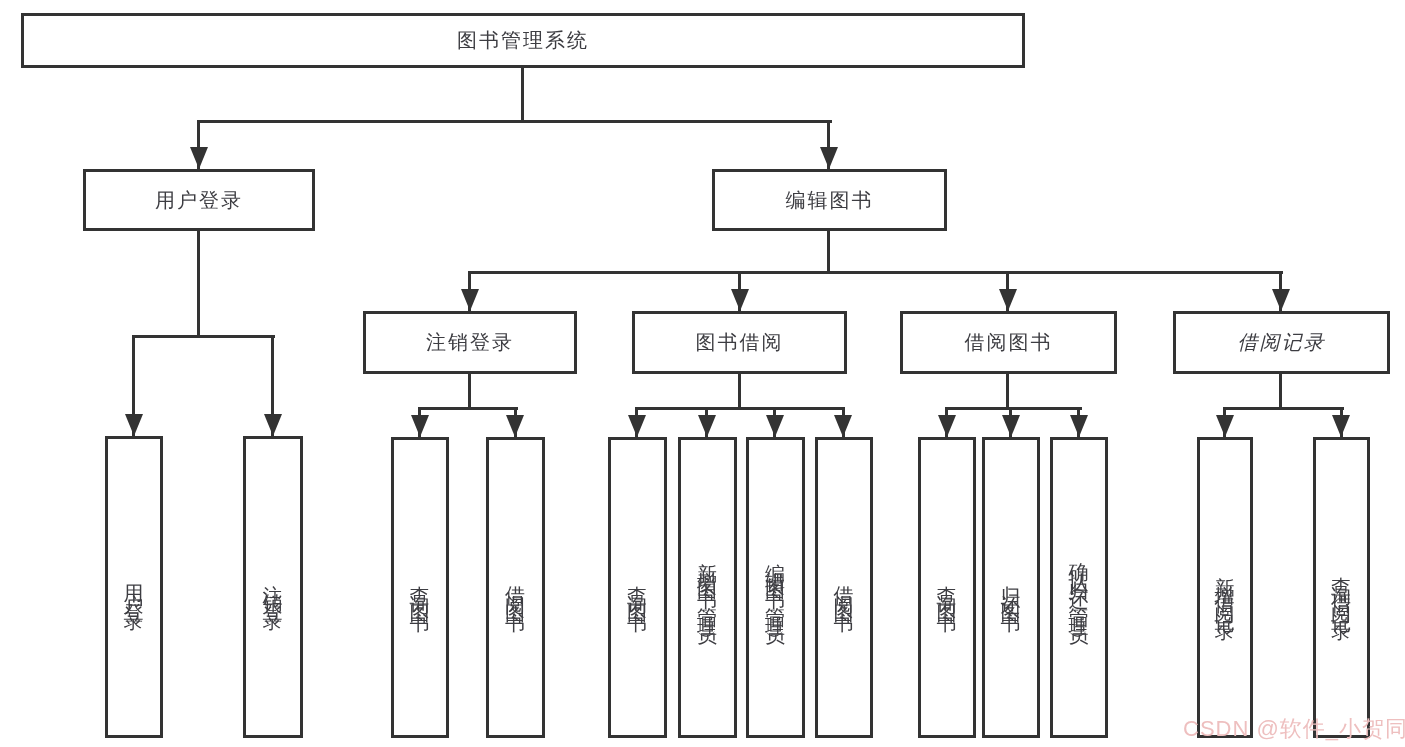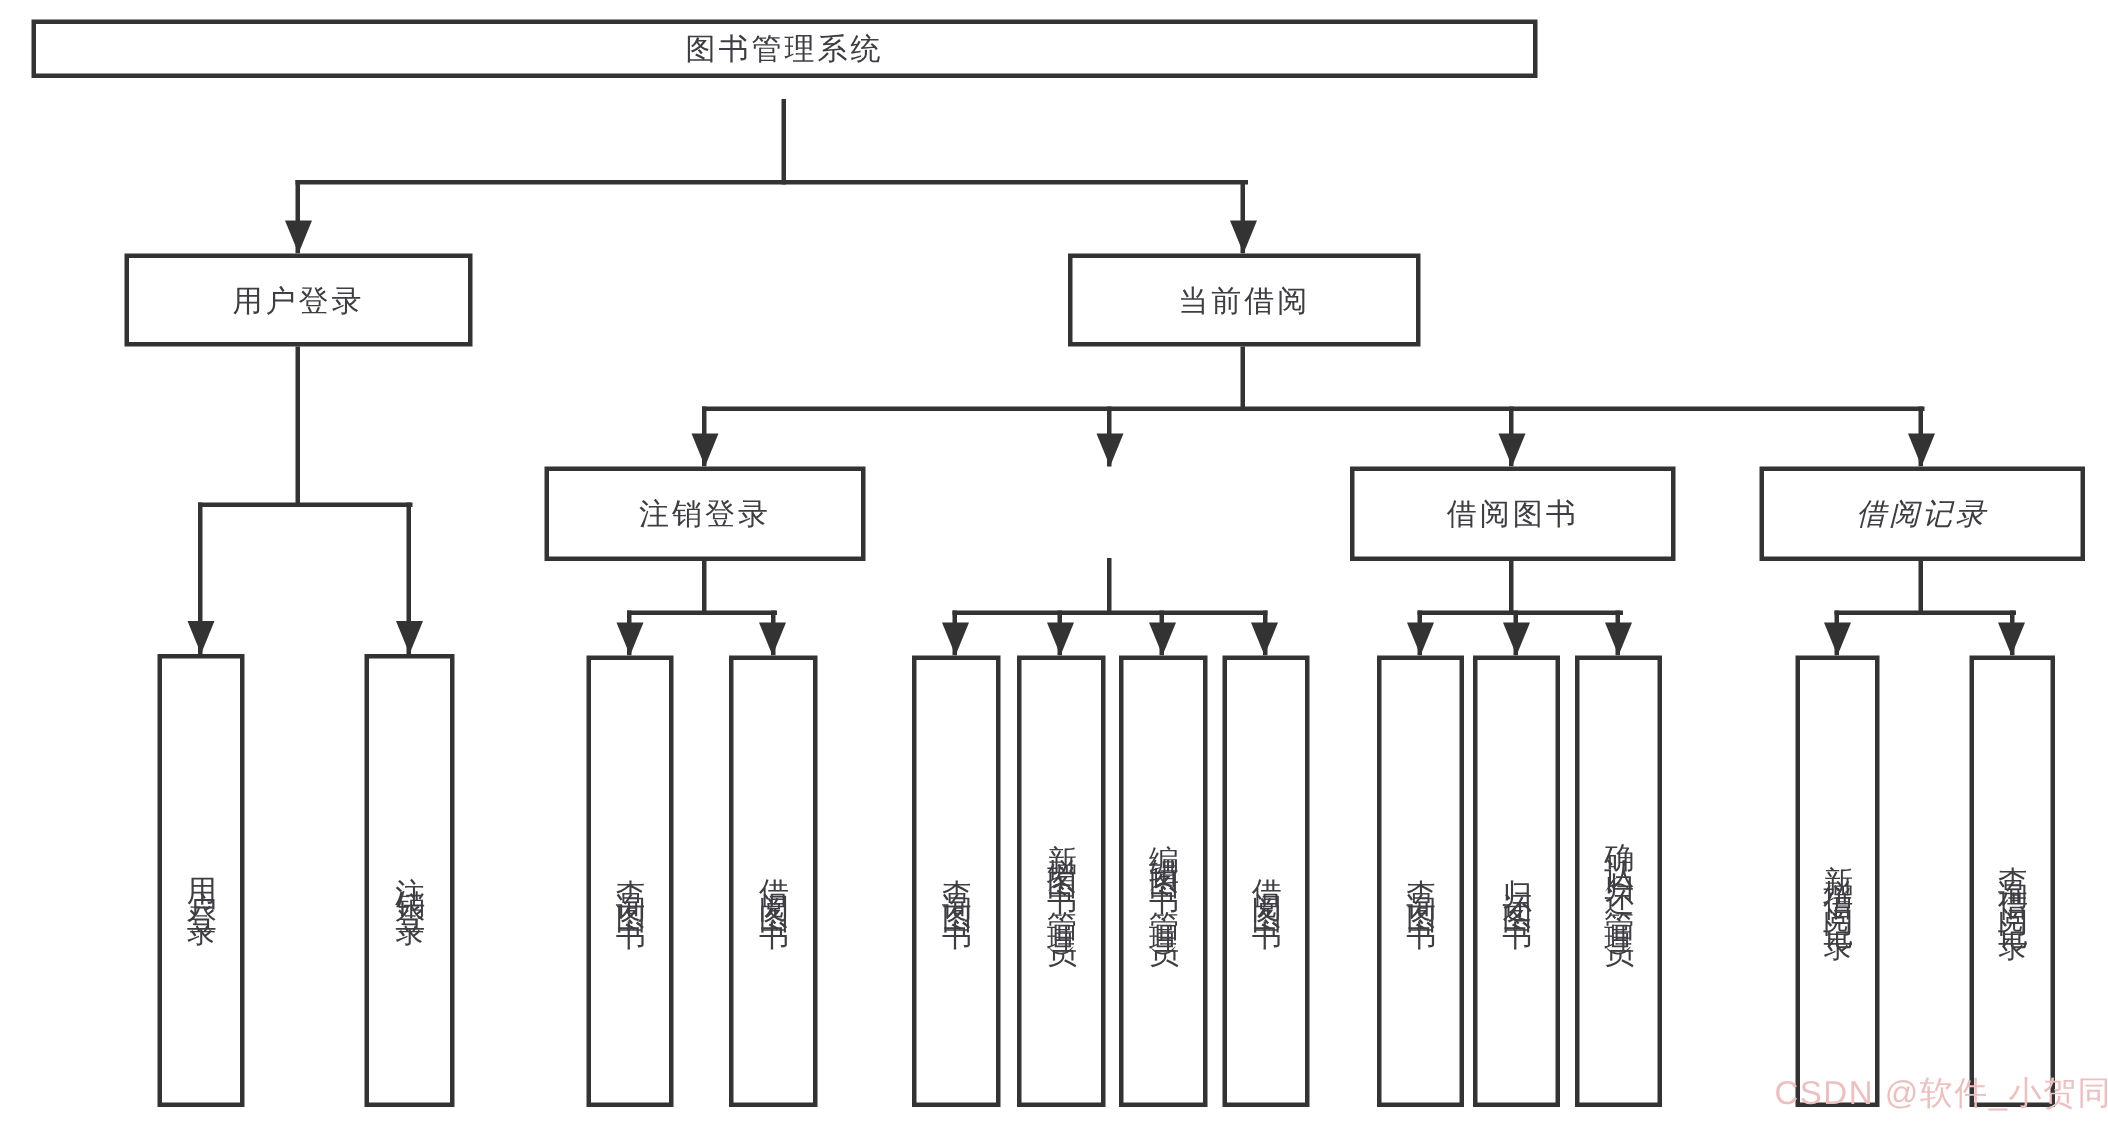--- a/index.html
+++ b/index.html
@@ -26,33 +26,36 @@
   .watermark{
     position:absolute;left:1183px;top:714px;z-index:5;
     font-size:22px;letter-spacing:1px;color:#eebfbf;white-space:nowrap;
   }
 </style>
 </head>
 <body>
 
 <div class="canvas">
 
-  <div class="box hbox" style="left:21px;top:13px;width:1004px;height:39px;">
+  <div class="box hbox" style="left:21px;top:13px;width:1004px;height:55px;">
     <span>图书管理系统</span>
   </div>
 
   <div class="box hbox" style="left:83px;top:169px;width:232px;height:62px;">
     <span>用户登录</span>
   </div>
   <div class="box hbox" style="left:712px;top:169px;width:235px;height:62px;">
-    <span>当前借阅</span>
+    <span>编辑图书</span>
   </div>
 
   <div class="box hbox" style="left:363px;top:311px;width:214px;height:63px;">
     <span>注销登录</span>
+  </div>
+  <div class="box hbox" style="left:632px;top:311px;width:215px;height:63px;">
+    <span>图书借阅</span>
   </div>
   <div class="box hbox" style="left:900px;top:311px;width:217px;height:63px;">
     <span>借阅图书</span>
   </div>
   <div class="box hbox" style="left:1173px;top:311px;width:217px;height:63px;font-style:italic;">
     <span>借阅记录</span>
   </div>
 
   <div class="box vbox" style="left:105px;top:436px;width:58px;height:302px;">
     <span>用户登录</span>

